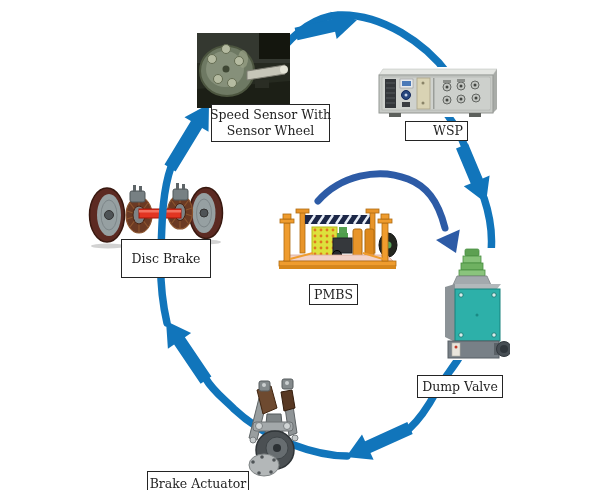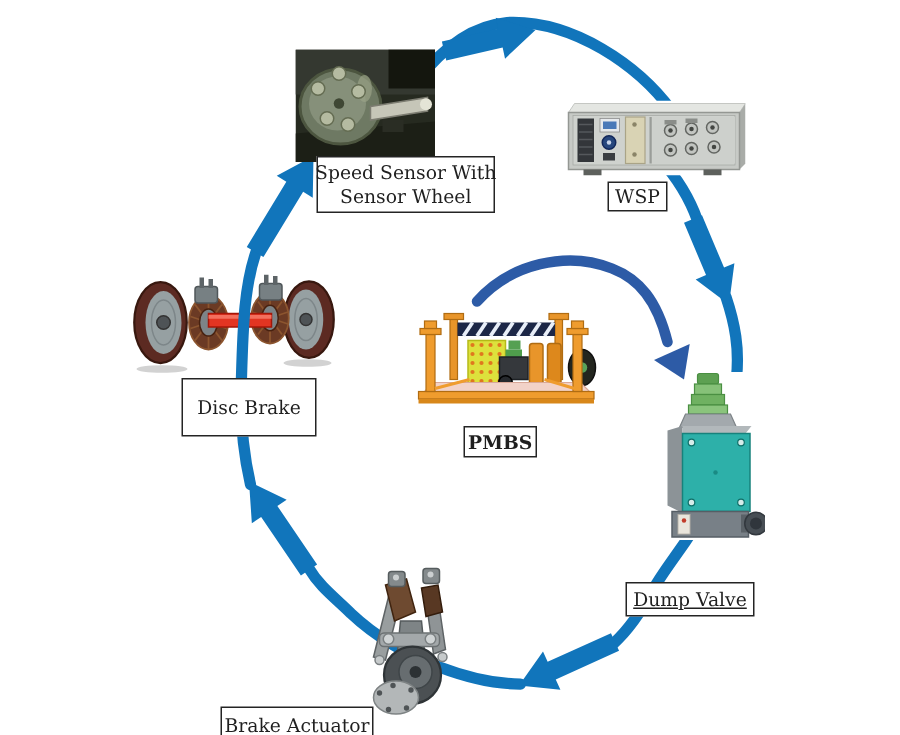--- a/index.html
+++ b/index.html
@@ -282,33 +282,33 @@
   <svg class="layer" width="600" height="490" viewBox="0 0 600 490">
     <path d="M 318,201 C 340,176 378,167 408,179 C 426,186 438,200 445,228" fill="none" stroke="#2d5ba6" stroke-width="7" stroke-linecap="round"></path>
     <polygon points="436.0,240.0 459.8,229.4 456,253" fill="#2d5ba6"></polygon>
   </svg>
 
   <div class="label-box" style="left:211px;top:104px;width:117px;height:36px;">
     <span>Speed Sensor With</span>
     <span>Sensor Wheel</span>
   </div>
 
-  <div class="label-box" style="left:405px;top:121px;width:38px;height:18px;">
+  <div class="label-box" style="left:405px;top:121px;width:38px;height:18px;padding-left:23px;">
     <span>WSP</span>
   </div>
 
-  <div class="label-box" style="left:309px;top:284px;width:47px;height:19px;font-weight:bold;">
+  <div class="label-box" style="left:309px;top:284px;width:47px;height:19px;">
     <span>PMBS</span>
   </div>
 
-  <div class="label-box" style="left:417px;top:388px;width:84px;height:21px;text-decoration:underline;">
+  <div class="label-box" style="left:417px;top:375px;width:84px;height:21px;">
     <span>Dump Valve</span>
   </div>
 
-  <div class="label-box" style="left:121px;top:252px;width:88px;height:37px;gap:36px;">
+  <div class="label-box" style="left:121px;top:239px;width:88px;height:37px;gap:36px;">
     <span>Disc Brake</span>
   </div>
 
   <div class="label-box" style="left:147px;top:451px;width:100px;height:24px;margin-top:20px;">
     <span>Brake Actuator</span>
   </div>
 
 </div>
 
 </body></html>

